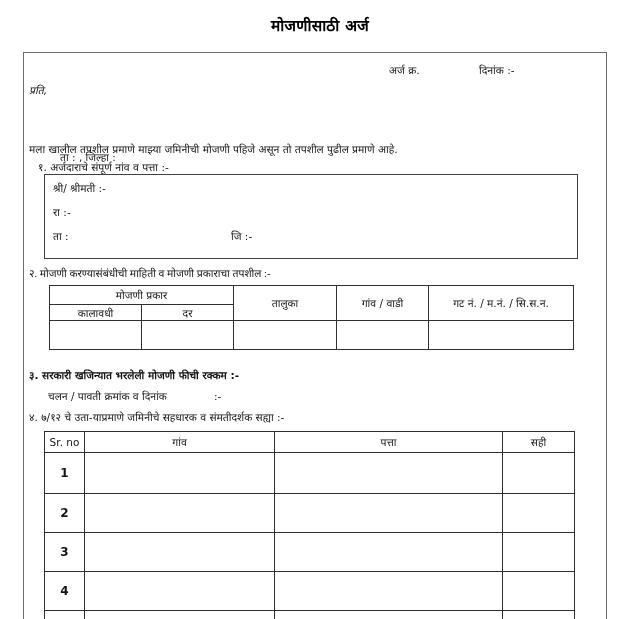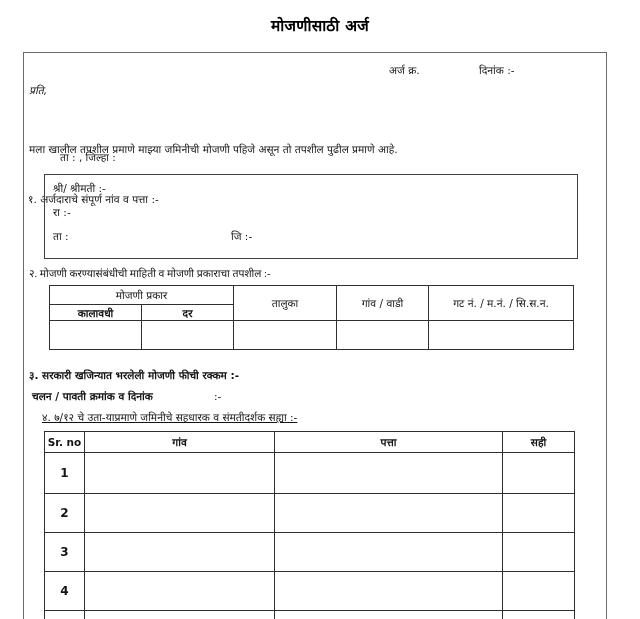--- a/index.html
+++ b/index.html
@@ -72,21 +72,21 @@
     border: 1.1px solid #2f2f2f;
     padding: 0;
     font-size: 10.5px;
     font-weight: normal;
     text-align: center;
     vertical-align: middle;
     color: #141414;
     background: #fff;
   }
   table.grid th.bold-head,
-  table.grid td.bold-head { font-weight: bold; }
+  table.grid td.bold-head { font-weight: normal; }
 
   
   #survey-table {
     left: 25px;
     top: 232px;
     width: 524px;
   }
   #survey-table .hrow1 { height: 19px; }
   #survey-table .hrow2 { height: 16px; }
   #survey-table .datarow { height: 29px; }
@@ -117,21 +117,21 @@
 
   <div class="t" style="left:455px; top:11px;">दिनांक :-</div>
 
   <div class="t" style="left:5px; top:31px;font-style:italic;">प्रति,</div>
 
 
   <div class="t" style="left:36px; top:70px;margin-top:28px;">ता :                    , जिल्हा :</div>
 
   <div class="t" style="left:5px; top:90px;">मला खालील तपशील प्रमाणे माझ्या जमिनीची मोजणी पहिजे असून तो तपशील पुढील प्रमाणे आहे.</div>
 
-  <div class="t" style="left:4px; top:108px;margin-top:32px;">१. अर्जदाराचे संपूर्ण नांव व  पत्ता :-</div>
+  <div class="t" style="left:14px; top:108px;">१. अर्जदाराचे संपूर्ण नांव व  पत्ता :-</div>
 
   <div class="box-applicant">
     <div class="t" style="left:8px; top:7px;">श्री/ श्रीमती :-</div>
     <div class="t" style="left:8px; top:31px;">रा :-</div>
     <div class="t" style="left:8px; top:55px;">ता :</div>
     <div class="t" style="left:186px; top:55px;">जि :-</div>
   </div>
 
   <div class="t" style="left:5px; top:214px;font-family:Liberation Serif, serif;">२. मोजणी करण्यासंबंधीची माहिती  व मोजणी प्रकाराचा तपशील :-</div>
 
@@ -159,25 +159,25 @@
         <td></td>
         <td></td>
         <td></td>
         <td></td>
       </tr>
     </tbody>
   </table>
 
   <div class="t" style="left:5px; top:316px;font-weight:bold;">३. सरकारी खजिन्यात भरलेली मोजणी फीची रक्कम :-</div>
 
-  <div class="t" style="left:8px; top:337px;font-weight:bold;">चलन / पावती क्रमांक व दिनांक</div>
+  <div class="t" style="left:24px; top:337px;">चलन / पावती क्रमांक व दिनांक</div>
 
   <div class="t" style="left:190px; top:337px;">:-</div>
 
-  <div class="t" style="left:18px; top:358px;text-decoration:underline;">४. ७/१२ चे उता-याप्रमाणे जमिनीचे सहधारक व संमतीदर्शक सह्या :-</div>
+  <div class="t" style="left:5px; top:358px;">४. ७/१२ चे उता-याप्रमाणे जमिनीचे सहधारक व संमतीदर्शक सह्या :-</div>
 
   <table class="grid" id="coholder-table">
     <colgroup>
       <col style="width:40px">
       <col style="width:190px">
       <col style="width:228px">
       <col style="width:72px">
     </colgroup>
     <tbody>
       <tr>

